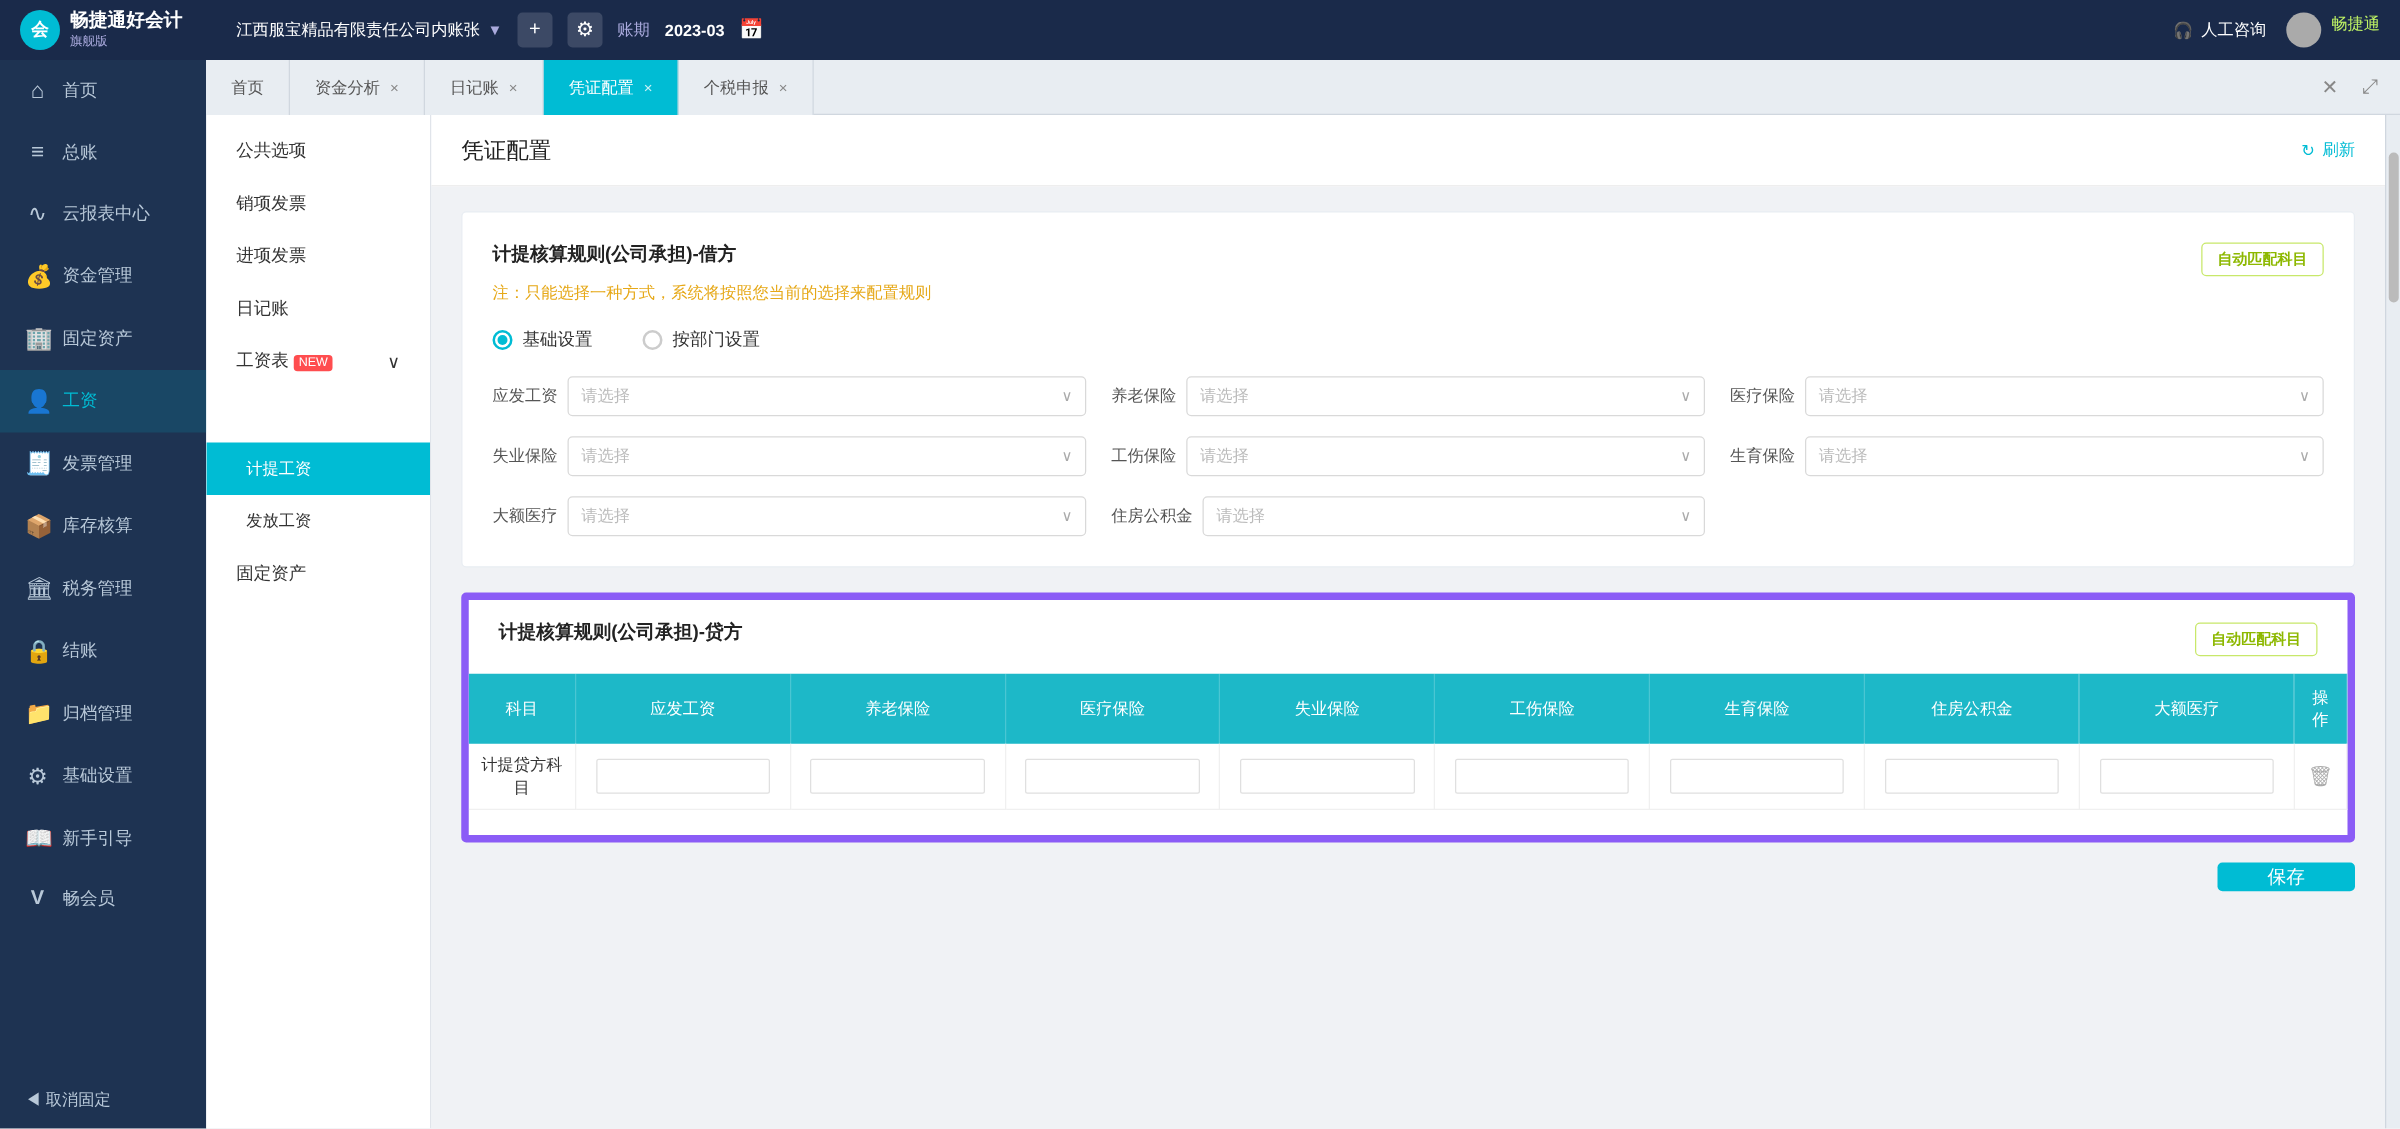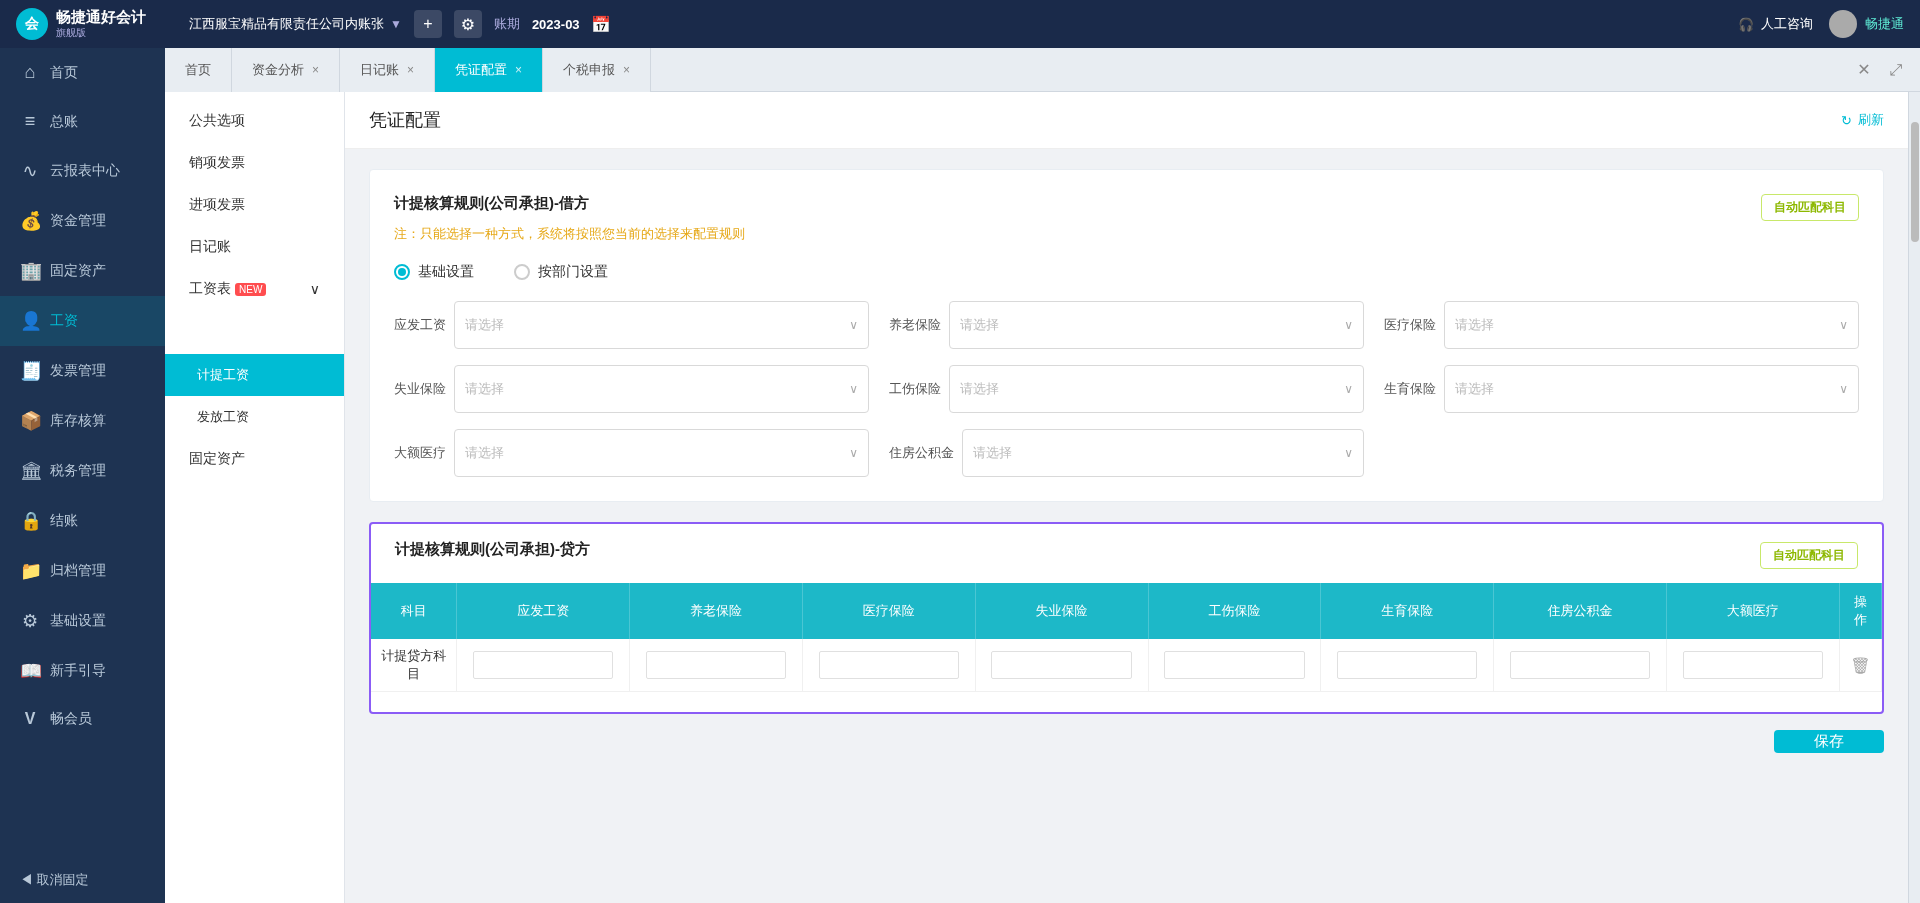--- a/index.html
+++ b/index.html
@@ -54,22 +54,22 @@
     .top-right {
       display: flex;
       align-items: center;
       gap: 16px;
     }
     .service-btn {
       display: flex; align-items: center; gap: 6px;
       color: white; font-size: 13px; cursor: pointer;
     }
     .user-area {
-      display: flex; align-items: center; gap: 8px;
-      color: #5eead4; font-size: 13px; cursor: pointer;
+      display: flex; align-items: flex-start; gap: 8px;
+      color: #bef264; font-size: 13px; cursor: pointer;
     }
     .user-avatar {
       width: 28px; height: 28px;
       background: #aaa;
       border-radius: 50%;
     }
 
     
     .main-layout {
       display: flex;
@@ -308,21 +308,21 @@
       gap: 8px;
     }
     .form-label {
       font-size: 13px;
       color: #555;
       white-space: nowrap;
       min-width: 52px;
     }
     .form-select {
       flex: 1;
-      height: 48px;
+      height: 32px;
       border: 1px solid #d9d9d9;
       border-radius: 4px;
       padding: 0 10px;
       font-size: 13px;
       color: #bbb;
       background: white;
       display: flex;
       align-items: center;
       justify-content: space-between;
       cursor: pointer;
@@ -339,21 +339,21 @@
       border-radius: 4px;
       cursor: pointer;
       float: right;
       font-weight: bold;
     }
 
     
     .table-section {
       background: white;
       border-radius: 4px;
-      border: 2px solid #8b5cf6;
+      border: 6px solid #8b5cf6;
       overflow: hidden;
     }
     .table-section-header {
       padding: 16px 24px 12px;
       display: flex;
       align-items: center;
       justify-content: space-between;
     }
     .voucher-table {
       width: 100%;

